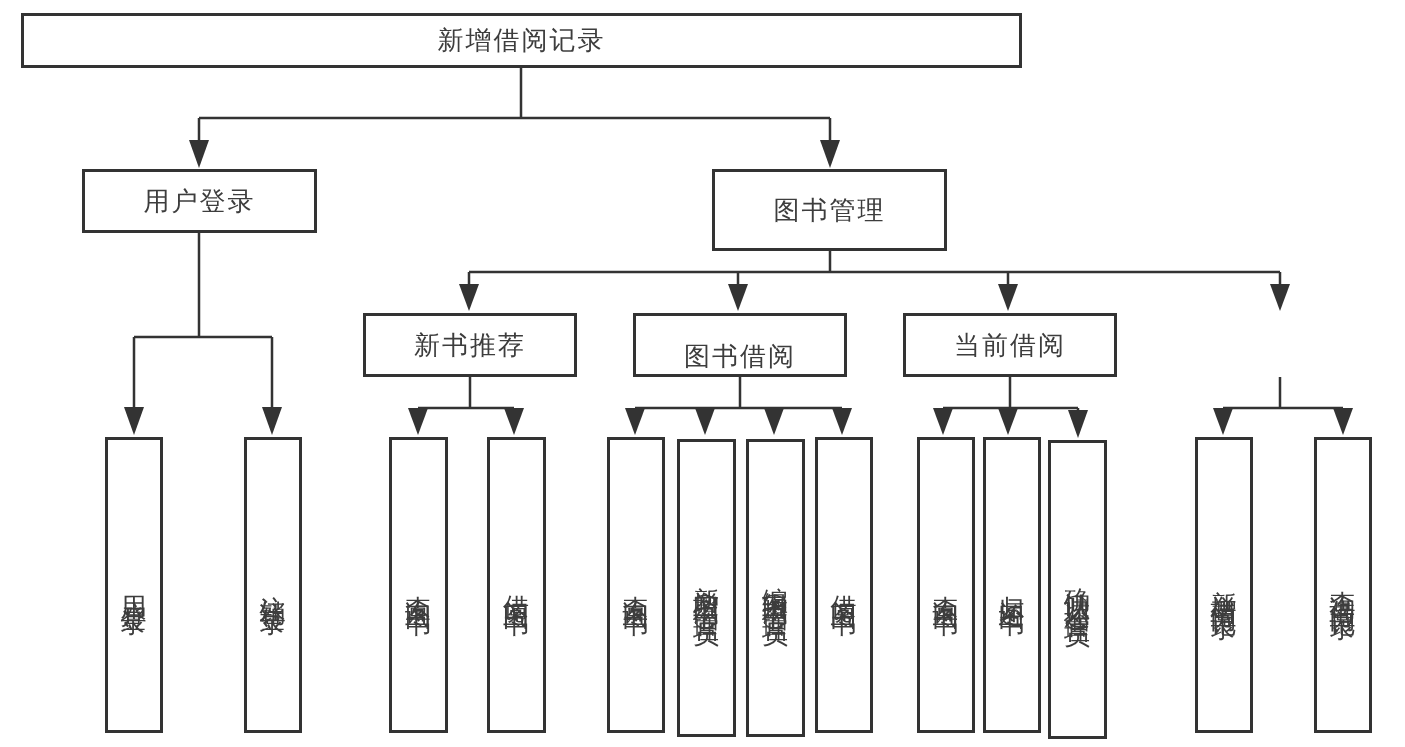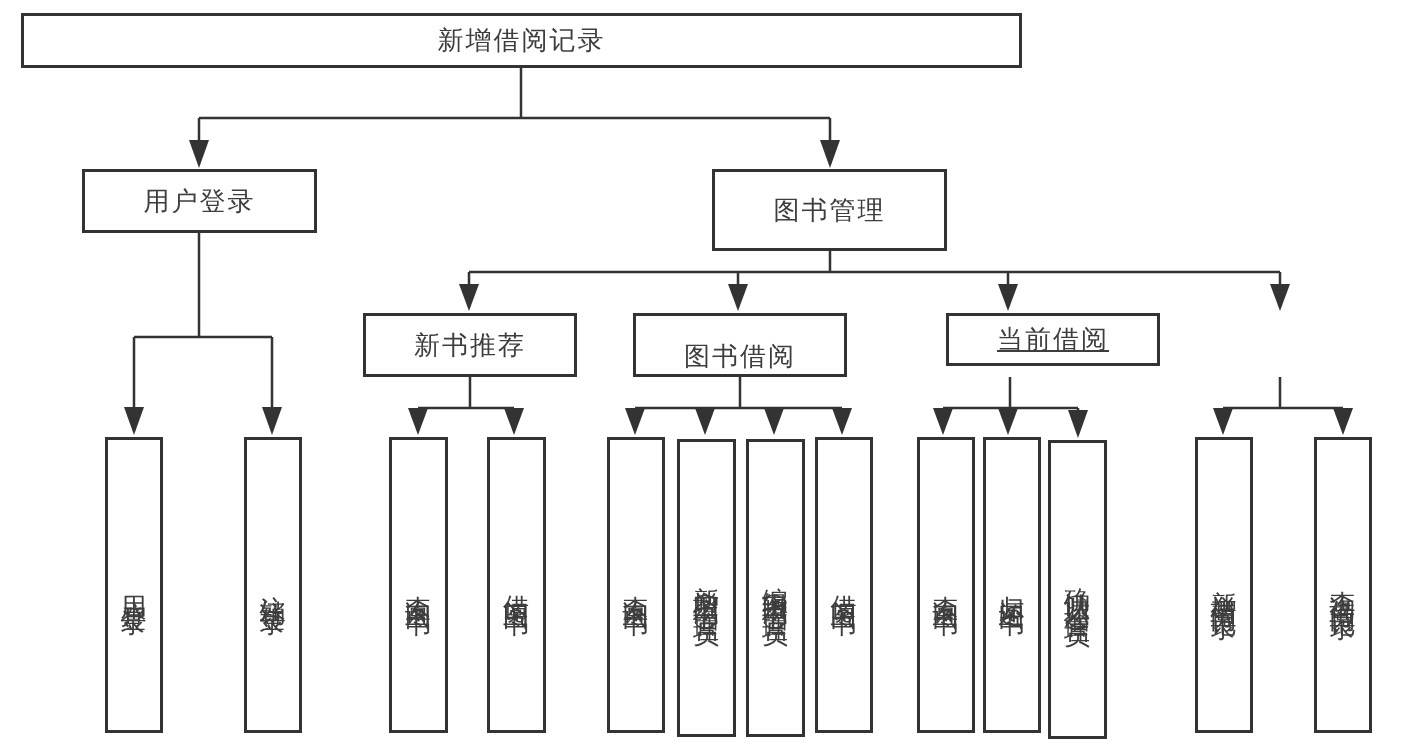--- a/index.html
+++ b/index.html
@@ -115,21 +115,21 @@
   <div class="box h" style="left:712px; top:169px; width:235px; height:82px;">
     <span class="lbl">图书管理</span>
   </div>
 
   <div class="box h" style="left:363px; top:313px; width:214px; height:64px;">
     <span class="lbl">新书推荐</span>
   </div>
   <div class="box h" style="left:633px; top:313px; width:214px; height:64px;align-items:flex-end;">
     <span class="lbl">图书借阅</span>
   </div>
-  <div class="box h" style="left:946px; top:313px; width:214px; height:53px;text-decoration:underline;">
+  <div class="box h" style="left:903px; top:313px; width:214px; height:64px;">
     <span class="lbl">当前借阅</span>
   </div>
 
   <div class="box v" style="left:105px; top:437px; width:58px; height:296px;">
     <span class="lbl">用户登录</span>
   </div>
   <div class="box v" style="left:244px; top:437px; width:58px; height:296px;">
     <span class="lbl">注销登录</span>
   </div>
 

